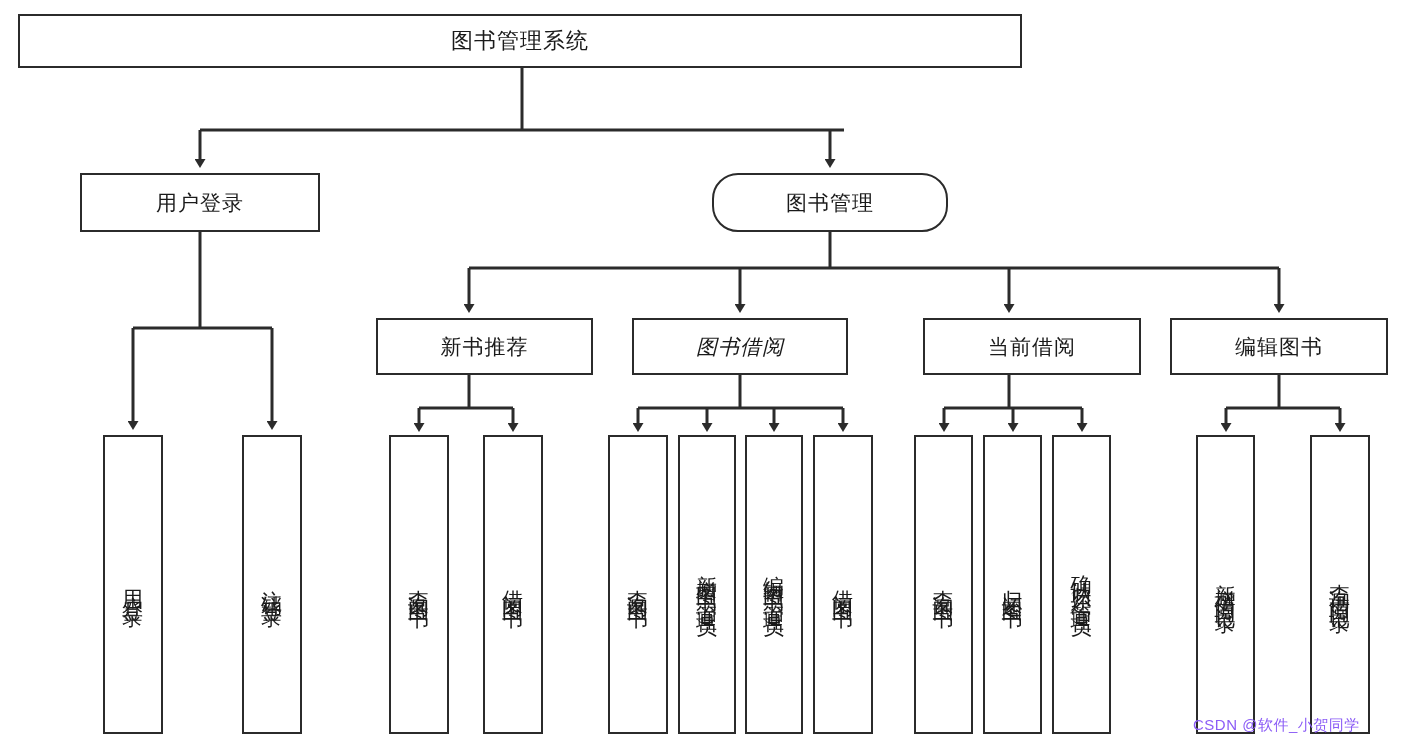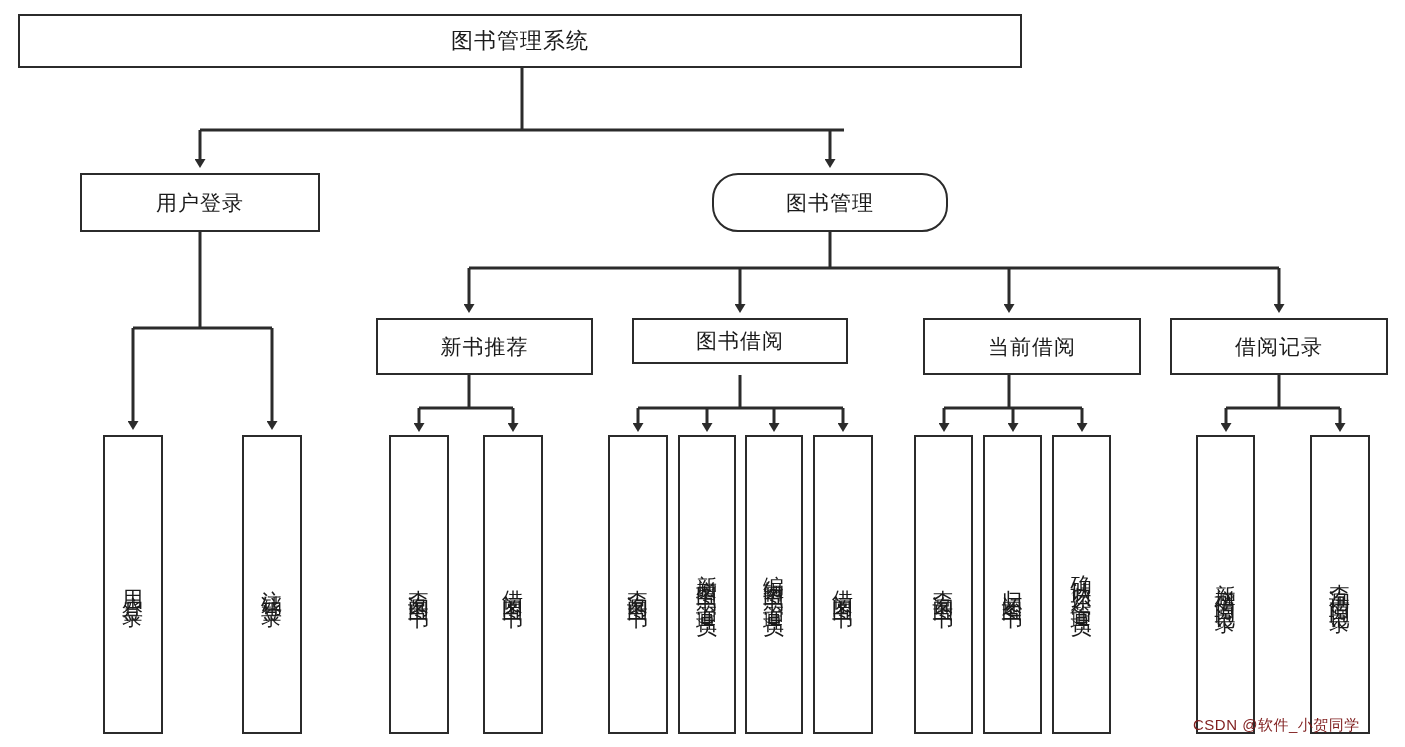--- a/index.html
+++ b/index.html
@@ -50,21 +50,21 @@
     padding: 4px 0;
   }
   .node.v .vtext {
     writing-mode: vertical-rl;
     text-orientation: upright;
     white-space: nowrap;
   }
   .watermark {
     position: absolute;
     font-size: 15px;
-    color: #7f1d1d;
+    color: #8b5cf6;
     letter-spacing: 0.5px;
     white-space: nowrap;
     user-select: none;
   }
 </style>
 </head>
 <body>
 
 <div id="stage">
 
@@ -125,28 +125,28 @@
   <div class="node h" style="left:80px;top:173px;width:240px;height:59px;">
     <span>用户登录</span>
   </div>
   <div class="node h" style="left:712px;top:173px;width:236px;height:59px;border-radius:26px;">
     <span>图书管理</span>
   </div>
 
   <div class="node h" style="left:361px;top:318px;width:217px;height:57px;margin-left:15px;">
     <span>新书推荐</span>
   </div>
-  <div class="node h" style="left:632px;top:318px;width:216px;height:46px;">
+  <div class="node h" style="left:632px;top:318px;width:216px;height:57px;font-style:italic;">
     <span>图书借阅</span>
   </div>
   <div class="node h" style="left:900px;top:318px;width:218px;height:57px;margin-left:23px;">
     <span>当前借阅</span>
   </div>
   <div class="node h" style="left:1170px;top:318px;width:218px;height:57px;">
-    <span>借阅记录</span>
+    <span>编辑图书</span>
   </div>
 
   <div class="node v" style="left:103px;top:435px;width:60px;height:299px;">
     <span class="vtext">用户登录</span>
   </div>
   <div class="node v" style="left:242px;top:435px;width:60px;height:299px;">
     <span class="vtext">注销登录</span>
   </div>
   <div class="node v" style="left:389px;top:435px;width:60px;height:299px;">
     <span class="vtext">查询图书</span>

